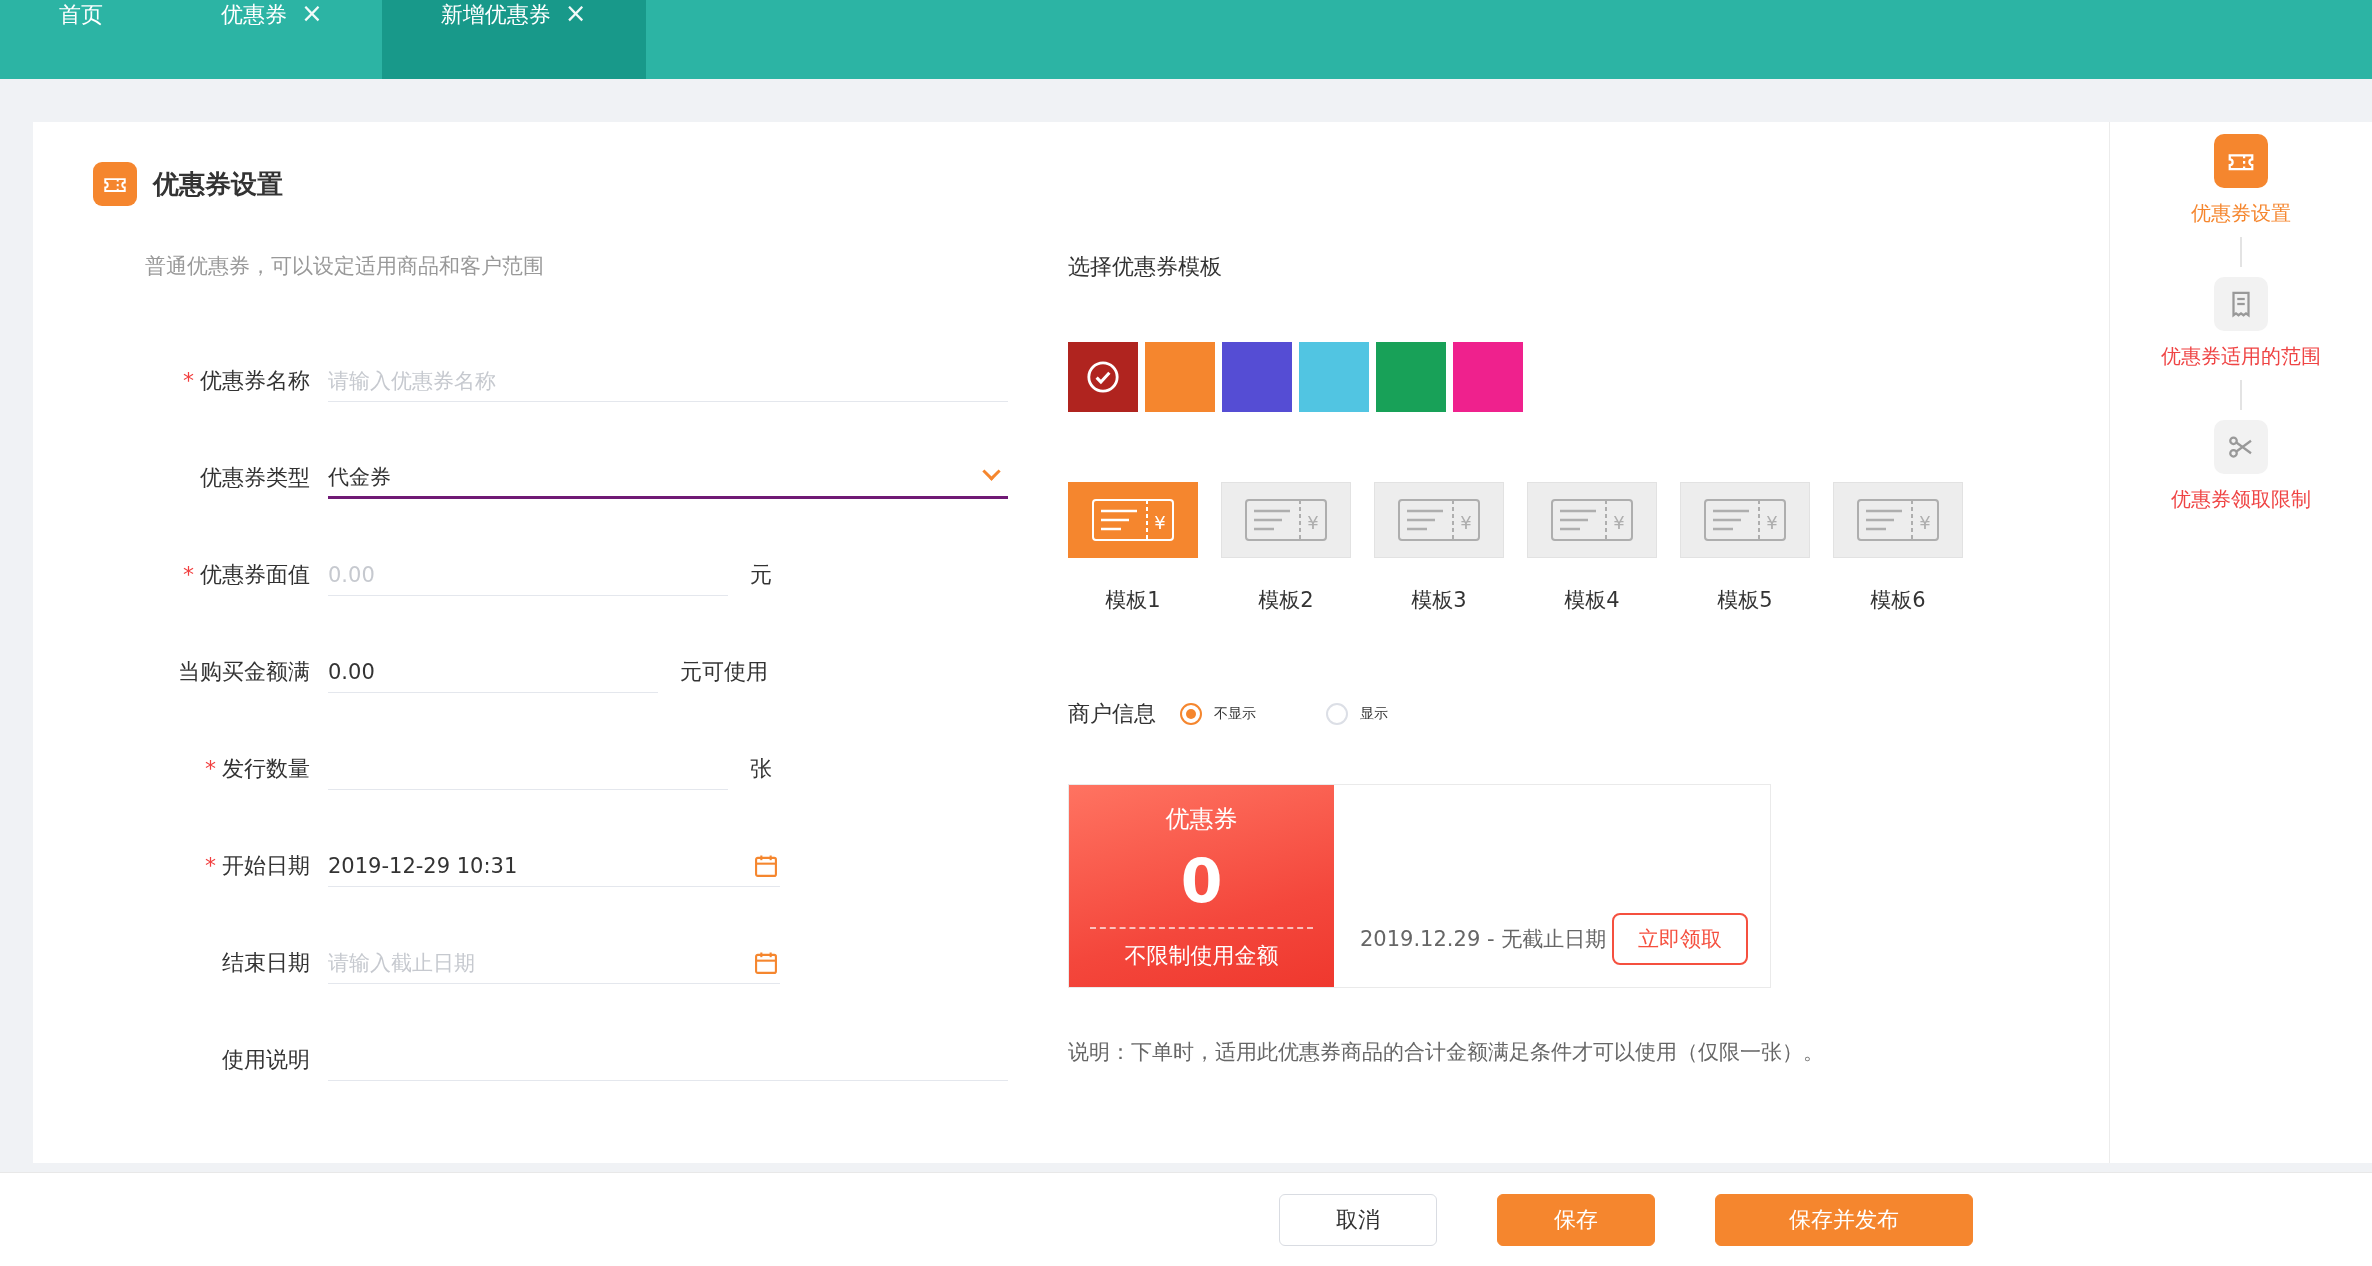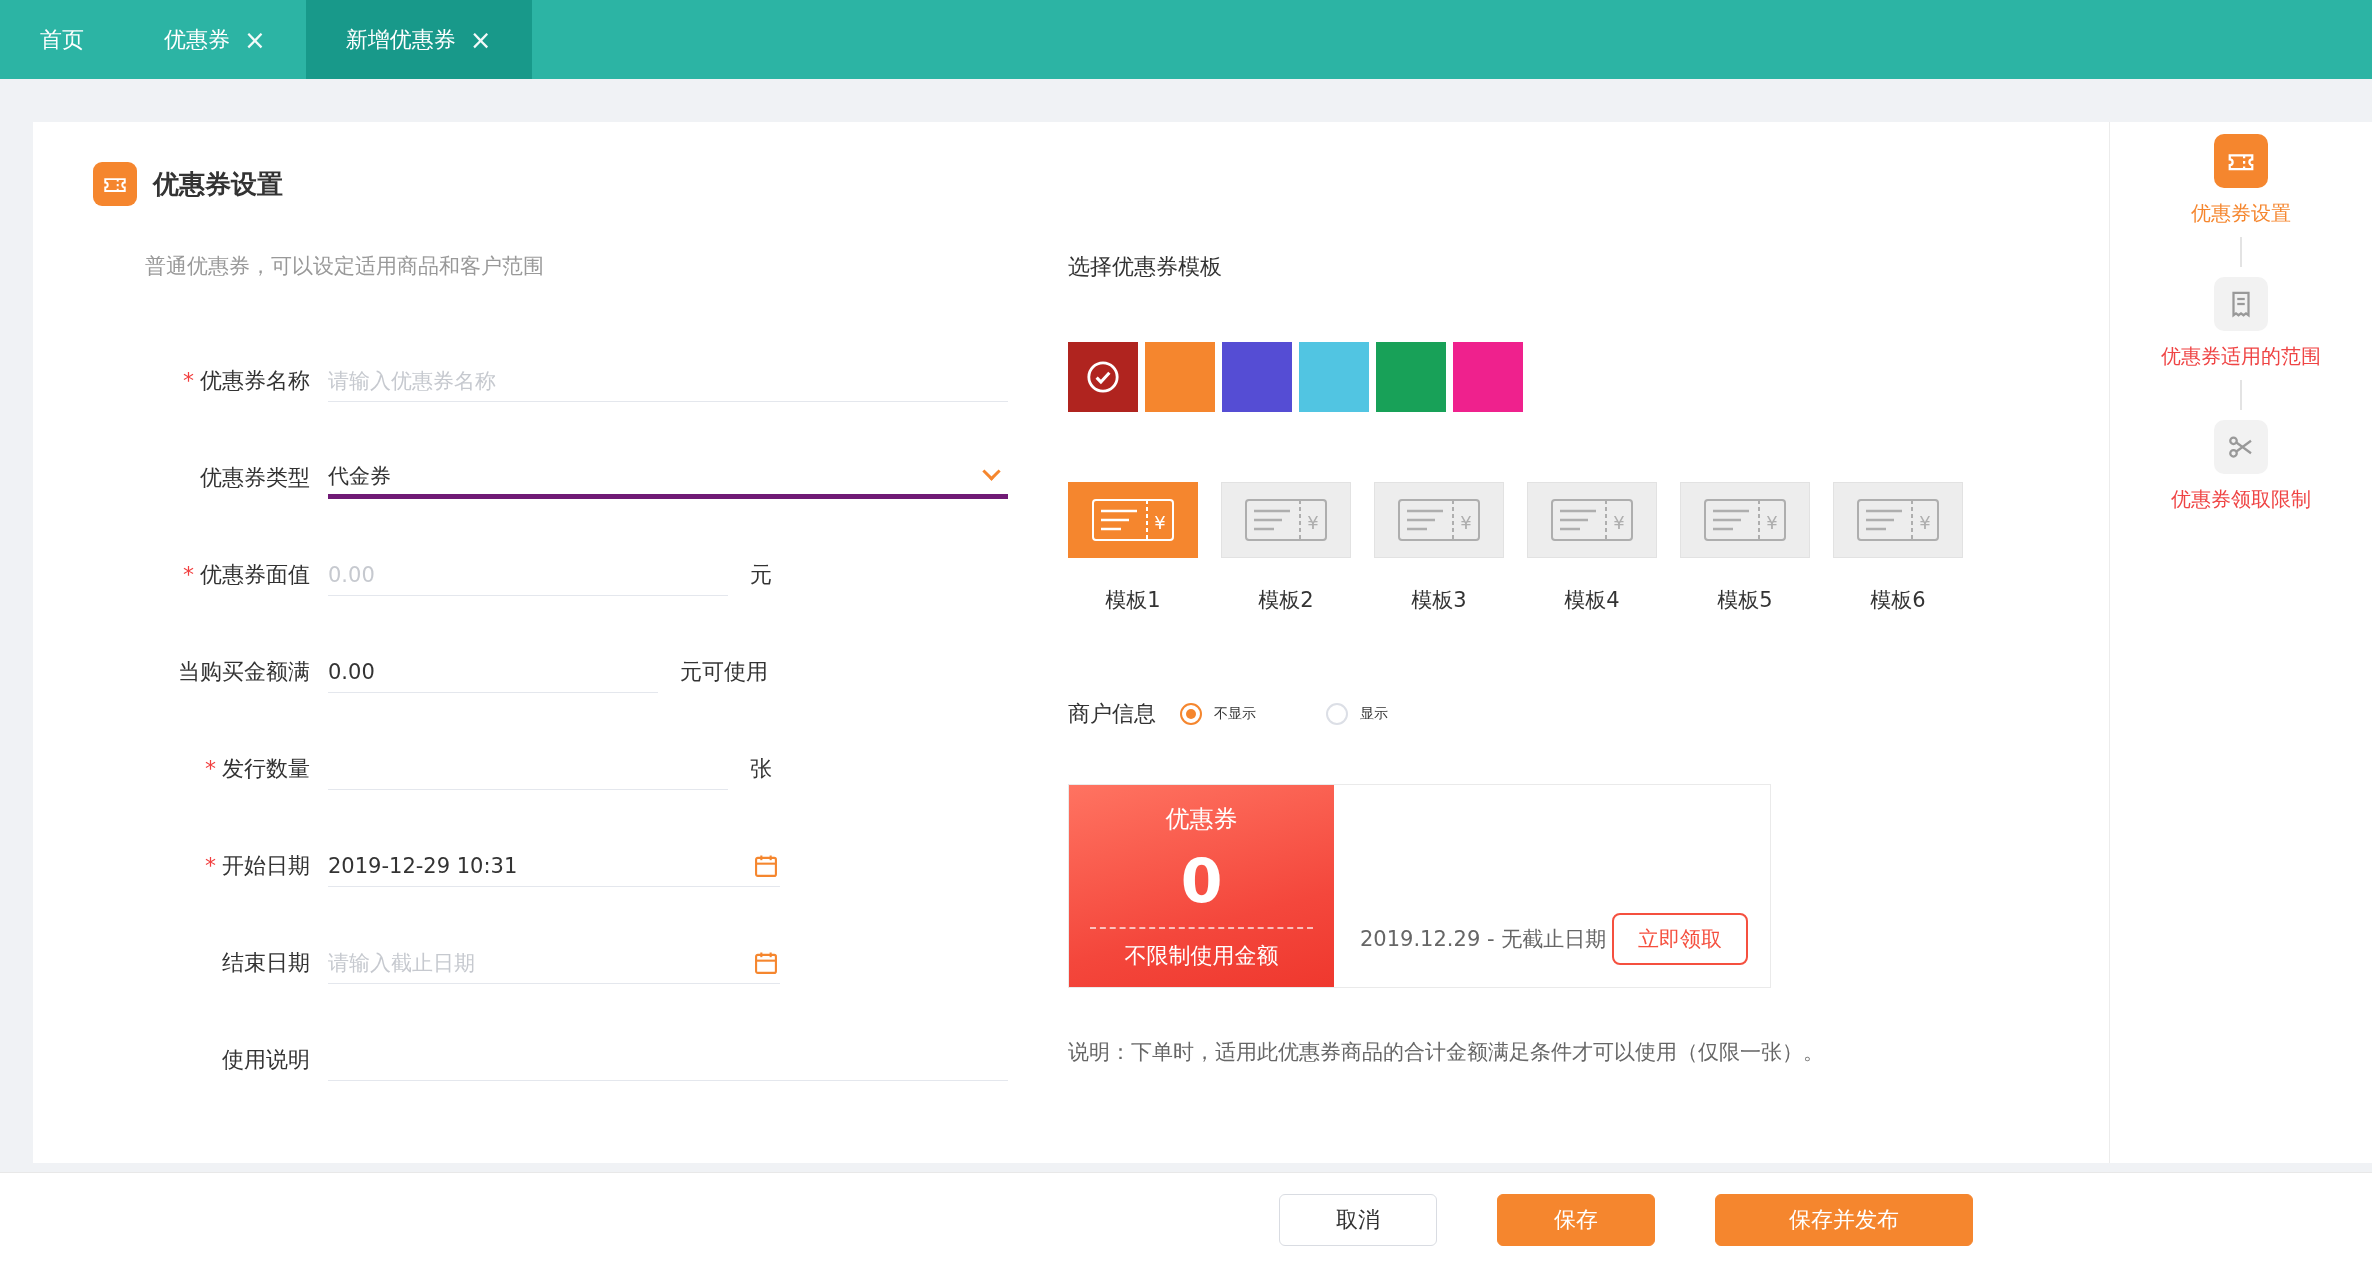--- a/index.html
+++ b/index.html
@@ -1,21 +1,21 @@
 <!DOCTYPE html>
 <html><head>
 <meta charset="utf-8">
 <style>
   *{margin:0;padding:0;box-sizing:border-box}
   html,body{width:2372px;height:1266px}
   body{font-family:"DejaVu Sans","Liberation Sans",sans-serif;background:#f0f2f5;overflow:hidden;font-size:21px;color:#333}
 
   
   .topbar{height:79px;background:#2cb4a4;display:flex;align-items:stretch}
-  .tab{display:flex;align-items:center;gap:14px;padding:0 40px;color:#fff;font-size:22px;cursor:pointer}
+  .tab{display:flex;gap:14px;padding:0 59px;color:#fff;font-size:22px;cursor:pointer}
   .tab.active{background:#18998a}
   .tab .close{font-size:26px;line-height:1;opacity:.95;cursor:pointer}
 
   .gray-gap{height:43px;background:#f0f2f5}
   .middle{height:1041px;background:#f0f2f5;padding-left:33px}
   .card{background:#fff;height:100%;display:flex}
   .card-main{flex:1;padding:40px 0 0 60px;min-width:0}
   .steps-panel{width:263px;border-left:1px solid #ececec;display:flex;flex-direction:column;align-items:center;padding-top:12px;flex:none}
 
   .page-header{display:flex;align-items:center;gap:16px}
@@ -28,21 +28,21 @@
 
   .subtitle{margin:46px 0 0 52px;color:#999;font-size:21px}
   .rows{margin-top:80px}
   .form-row{display:flex;align-items:center;margin-bottom:55px;height:42px}
   .form-label{width:235px;padding-right:18px;text-align:right;font-size:22px;color:#333;flex:none;white-space:nowrap}
   .req{color:#f13f3f;margin-right:6px;font-style:normal;font-size:22px}
   .u-input{border:0;outline:0;border-bottom:1px solid #e4e7ed;height:42px;font-size:21px;color:#333;background:transparent;font-family:inherit}
   .u-input::placeholder{color:#c6c9cf}
   .w-full{width:680px}.w-med{width:400px}.w-sm{width:330px}
   .unit{margin-left:22px;font-size:22px;color:#333;white-space:nowrap}
-  .select-wrap{width:680px;height:42px;border-bottom:5px solid #701a75;display:flex;align-items:center;position:relative;cursor:pointer}
+  .select-wrap{width:680px;height:42px;border-bottom:3px solid #701a75;display:flex;align-items:center;position:relative;cursor:pointer}
   .select-value{font-size:21px;color:#333}
   .chev{position:absolute;right:10px;top:8px;width:13px;height:13px;border-right:3px solid #f5862e;border-bottom:3px solid #f5862e;transform:rotate(45deg)}
   .date-wrap{width:452px;height:42px;border-bottom:1px solid #e4e7ed;display:flex;align-items:center}
   .date-wrap .u-input{border-bottom:0;flex:1;min-width:0}
   .cal{flex:none;cursor:pointer;display:flex}
 
   .right-title{font-size:22px;color:#333}
   .swatches{display:flex;gap:7px;margin-top:60px}
   .swatch{width:70px;height:70px;display:flex;align-items:center;justify-content:center;cursor:pointer;flex:none}
   .thumbs{display:flex;margin-top:70px}

